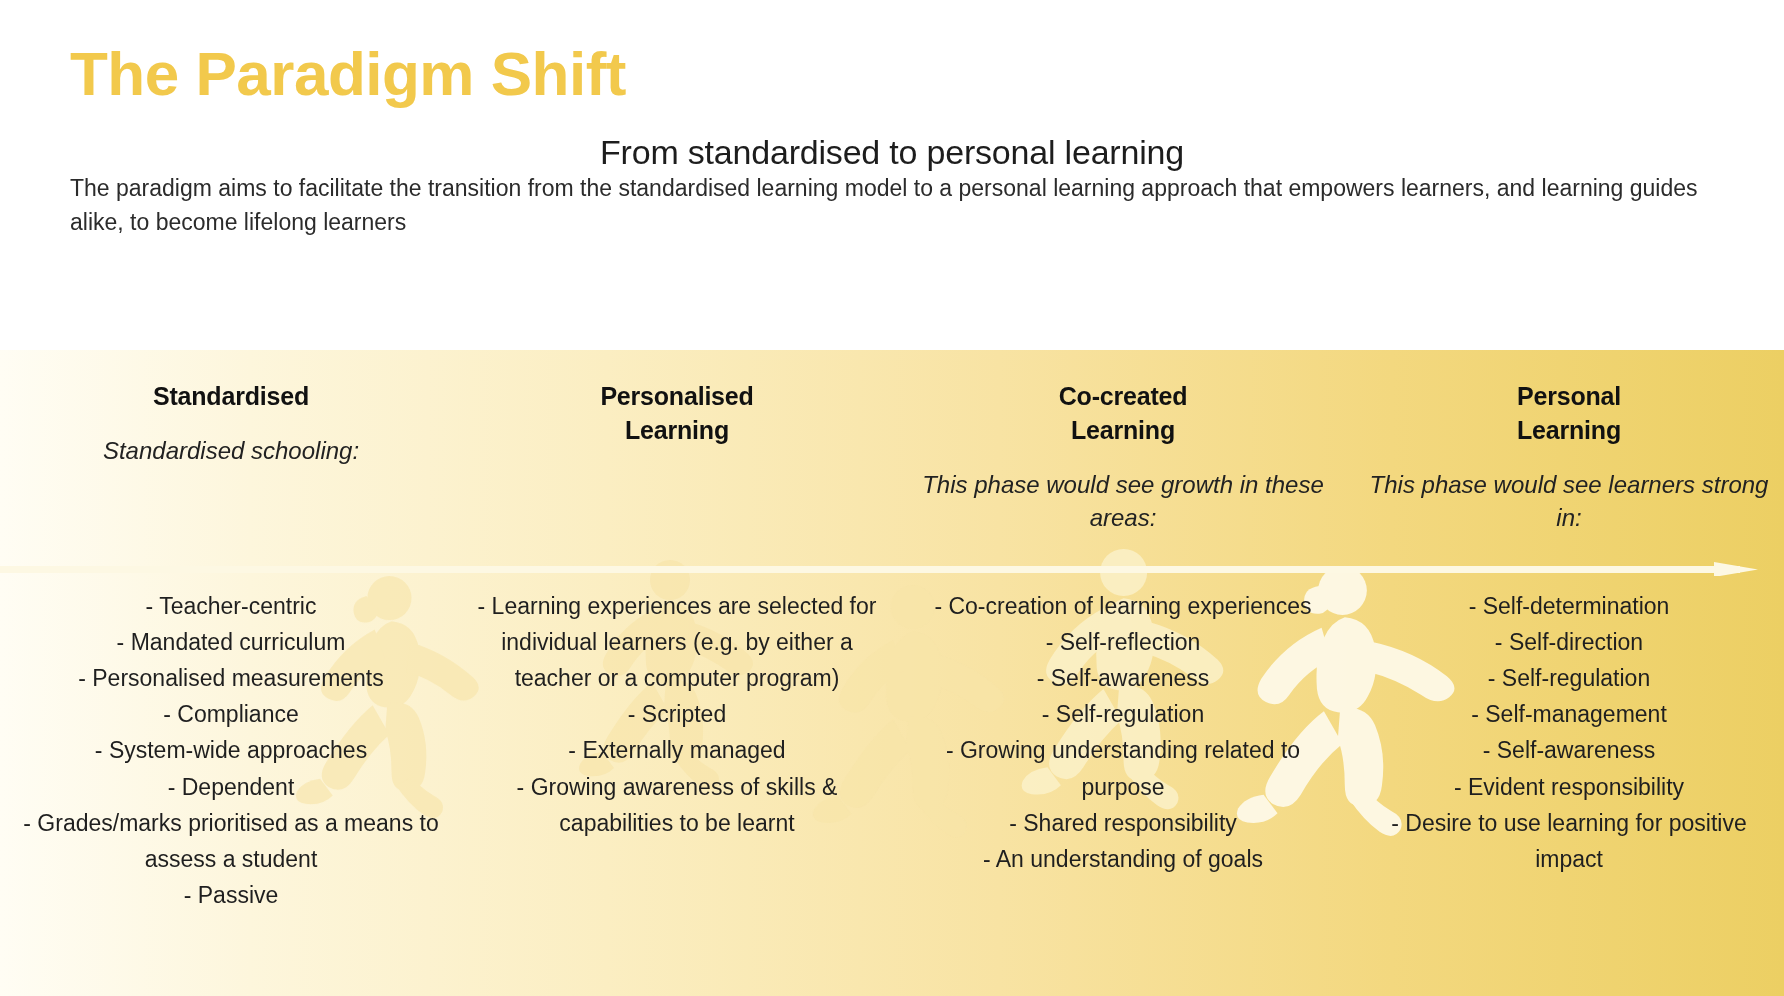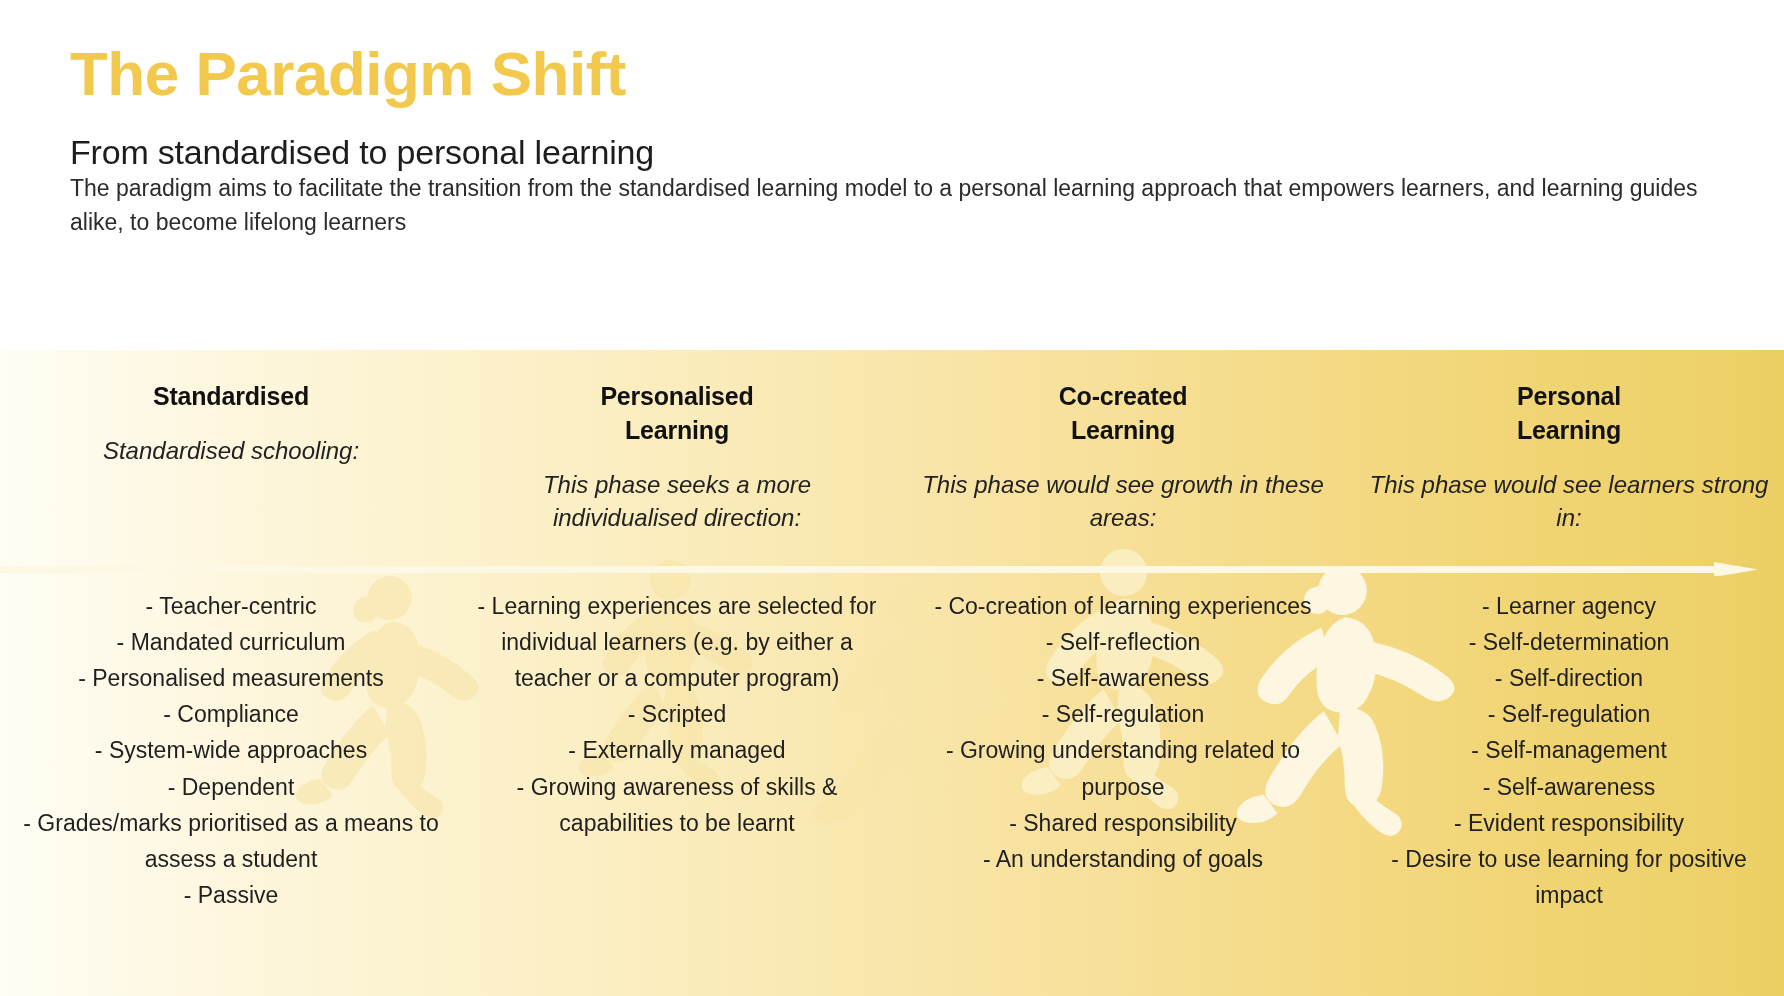--- a/index.html
+++ b/index.html
@@ -38,20 +38,21 @@
     line-height: 1.15;
     margin-top: 8px;
   }
 
   .slide-subtitle {
     font-size: 34px;
     font-weight: 400;
     color: #1d1d1d;
     margin-top: 24px;
     letter-spacing: -0.2px;
+    text-align: center;
   }
 
   .slide-body {
     font-size: 23px;
     font-weight: 400;
     color: #2b2b2b;
     line-height: 1.45;
     max-width: 1640px;
   }
 
@@ -245,21 +246,20 @@
           <div class="item">- Grades/marks prioritised as a means to assess a student</div>
           <div class="item">- Passive</div>
         </div>
       </div>
 
       <div class="col col-2">
         <div class="col-title">
           <div>Personalised</div>
           <div>Learning</div>
         </div>
-        <div class="col-lead">This phase seeks a more individualised direction:</div>
         <div class="col-list">
           <div class="item">- Learning experiences are selected for individual learners (e.g. by either a teacher or a computer program)</div>
           <div class="item">- Scripted</div>
           <div class="item">- Externally managed</div>
           <div class="item">- Growing awareness of skills &amp; capabilities to be learnt</div>
         </div>
       </div>
 
       <div class="col col-3">
         <div class="col-title">
@@ -278,21 +278,20 @@
         </div>
       </div>
 
       <div class="col col-4">
         <div class="col-title">
           <div>Personal</div>
           <div>Learning</div>
         </div>
         <div class="col-lead">This phase would see learners strong in:</div>
         <div class="col-list">
-          <div class="item">- Learner agency</div>
           <div class="item">- Self-determination</div>
           <div class="item">- Self-direction</div>
           <div class="item">- Self-regulation</div>
           <div class="item">- Self-management</div>
           <div class="item">- Self-awareness</div>
           <div class="item">- Evident responsibility</div>
           <div class="item">- Desire to use learning for positive impact</div>
         </div>
       </div>
 

